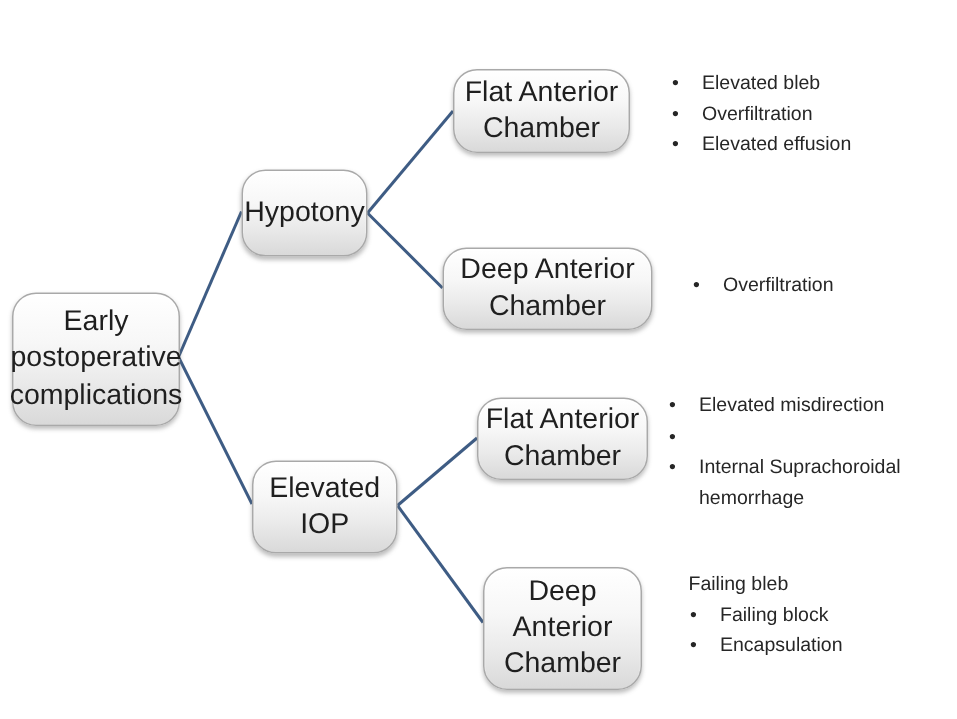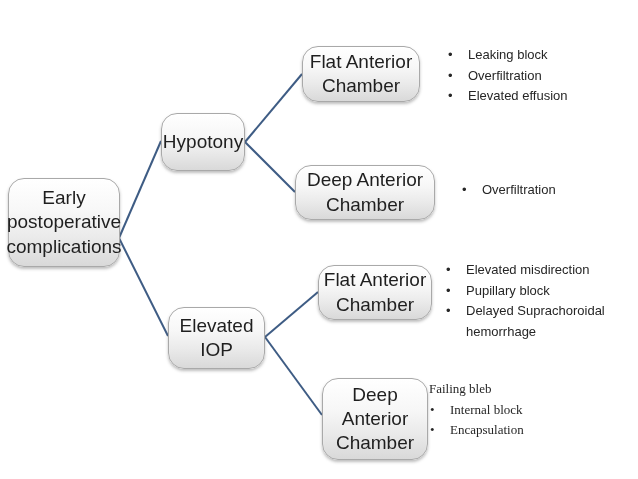--- a/index.html
+++ b/index.html
@@ -28,38 +28,38 @@
     justify-content: center;
     text-align: center;
     background: linear-gradient(180deg, #ffffff 0%, #f7f7f7 38%, #eaeaea 68%, #d9d9d9 100%);
     border: 1px solid #a9a9a9;
     border-radius: 16px;
     box-shadow: 0 2px 3px rgba(110,110,110,0.45), inset 0 1px 1px #ffffff;
     font-size: 19px;
     line-height: 1.27;
     color: #1f1f1f;
   }
-  .node-root        { left: 8px;   top: 178px; width: 112px; height: 89px; padding: 0 2px; text-align: center; }
+  .node-root        { left: 8px;   top: 195px; width: 112px; height: 89px; padding: 0 2px; text-align: center; }
   .node-hypotony    { left: 161px; top: 113px; width: 84px;  height: 58px; padding: 0 3px; }
   .node-elevated    { left: 168px; top: 307px; width: 97px;  height: 62px; padding: 0 6px; }
   .node-flat-top    { left: 302px; top: 46px;  width: 118px; height: 56px; padding: 0 4px; }
   .node-deep-top    { left: 295px; top: 165px; width: 140px; height: 55px; padding: 0 4px; }
   .node-flat-bottom { left: 318px; top: 265px; width: 114px; height: 55px; padding: 0 4px; }
   .node-deep-bottom { left: 322px; top: 378px; width: 106px; height: 82px; padding: 0 10px; }
 
   .anno {
     position: absolute;
     font-size: 13px;
     line-height: 20.5px;
     color: #262626;
   }
   .anno-flat-top    { left: 446px; top: 45px;  width: 180px; }
   .anno-deep-top    { left: 460px; top: 180px; width: 170px; }
   .anno-flat-bottom { left: 444px; top: 260px; width: 186px; }
-  .anno-deep-bottom { left: 428px; top: 379px; width: 180px; font-family: Liberation Serif, serif; }
+  .anno-deep-bottom { left: 458px; top: 379px; width: 180px; }
 
   .anno-row { display: flex; align-items: flex-start; }
   .bullet {
     flex: none;
     width: 20px;
     text-align: left;
     padding-left: 2px;
   }
   .anno-text { flex: 1; }
   .anno-heading { padding-left: 1px; }
@@ -102,21 +102,21 @@
     <span>Flat Anterior Chamber</span>
   </div>
 
   <div class="node node-deep-bottom">
     <span>Deep Anterior Chamber</span>
   </div>
 
   <div class="anno anno-flat-top">
     <div class="anno-row">
       <span class="bullet">•</span>
-      <span class="anno-text">Leaking block</span>
+      <span class="anno-text">Elevated bleb</span>
     </div>
     <div class="anno-row">
       <span class="bullet">•</span>
       <span class="anno-text">Overfiltration</span>
     </div>
     <div class="anno-row">
       <span class="bullet">•</span>
       <span class="anno-text">Elevated effusion</span>
     </div>
   </div>
@@ -128,33 +128,32 @@
     </div>
   </div>
 
   <div class="anno anno-flat-bottom">
     <div class="anno-row">
       <span class="bullet">•</span>
       <span class="anno-text">Elevated misdirection</span>
     </div>
     <div class="anno-row">
       <span class="bullet">•</span>
-      <span class="anno-text">Pupillary block</span>
     </div>
     <div class="anno-row">
       <span class="bullet">•</span>
-      <span class="anno-text">Delayed Suprachoroidal hemorrhage</span>
+      <span class="anno-text">Internal Suprachoroidal hemorrhage</span>
     </div>
   </div>
 
   <div class="anno anno-deep-bottom">
     <div class="anno-heading">Failing bleb</div>
     <div class="anno-row">
       <span class="bullet">•</span>
-      <span class="anno-text">Internal block</span>
+      <span class="anno-text">Failing block</span>
     </div>
     <div class="anno-row">
       <span class="bullet">•</span>
       <span class="anno-text">Encapsulation</span>
     </div>
   </div>
 
 </div>
 
 </body></html>

